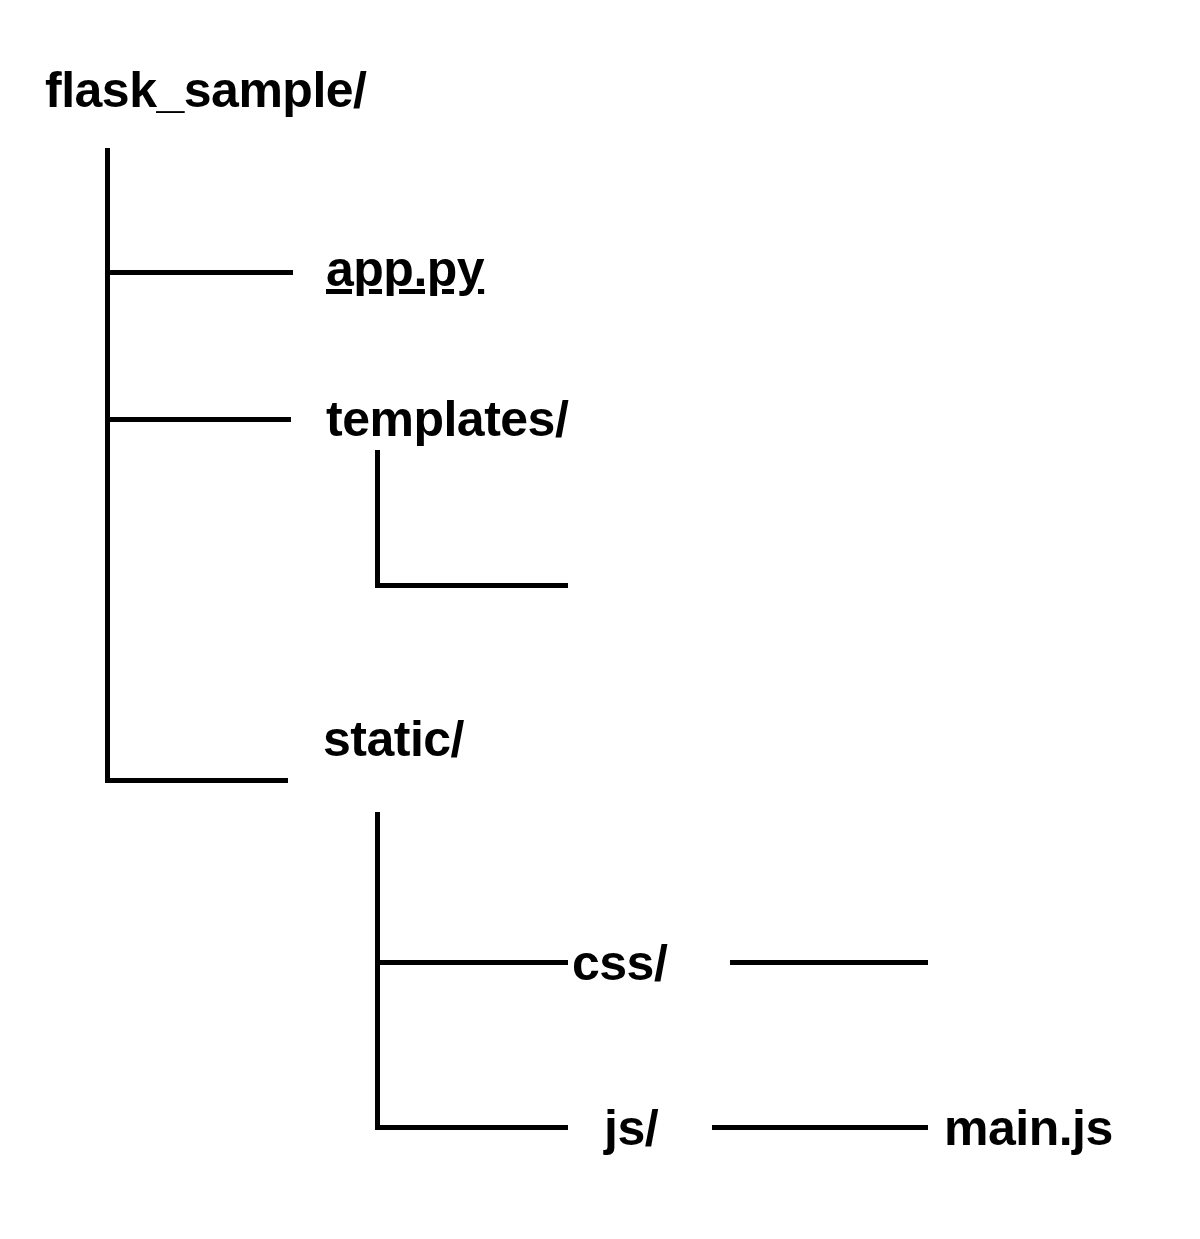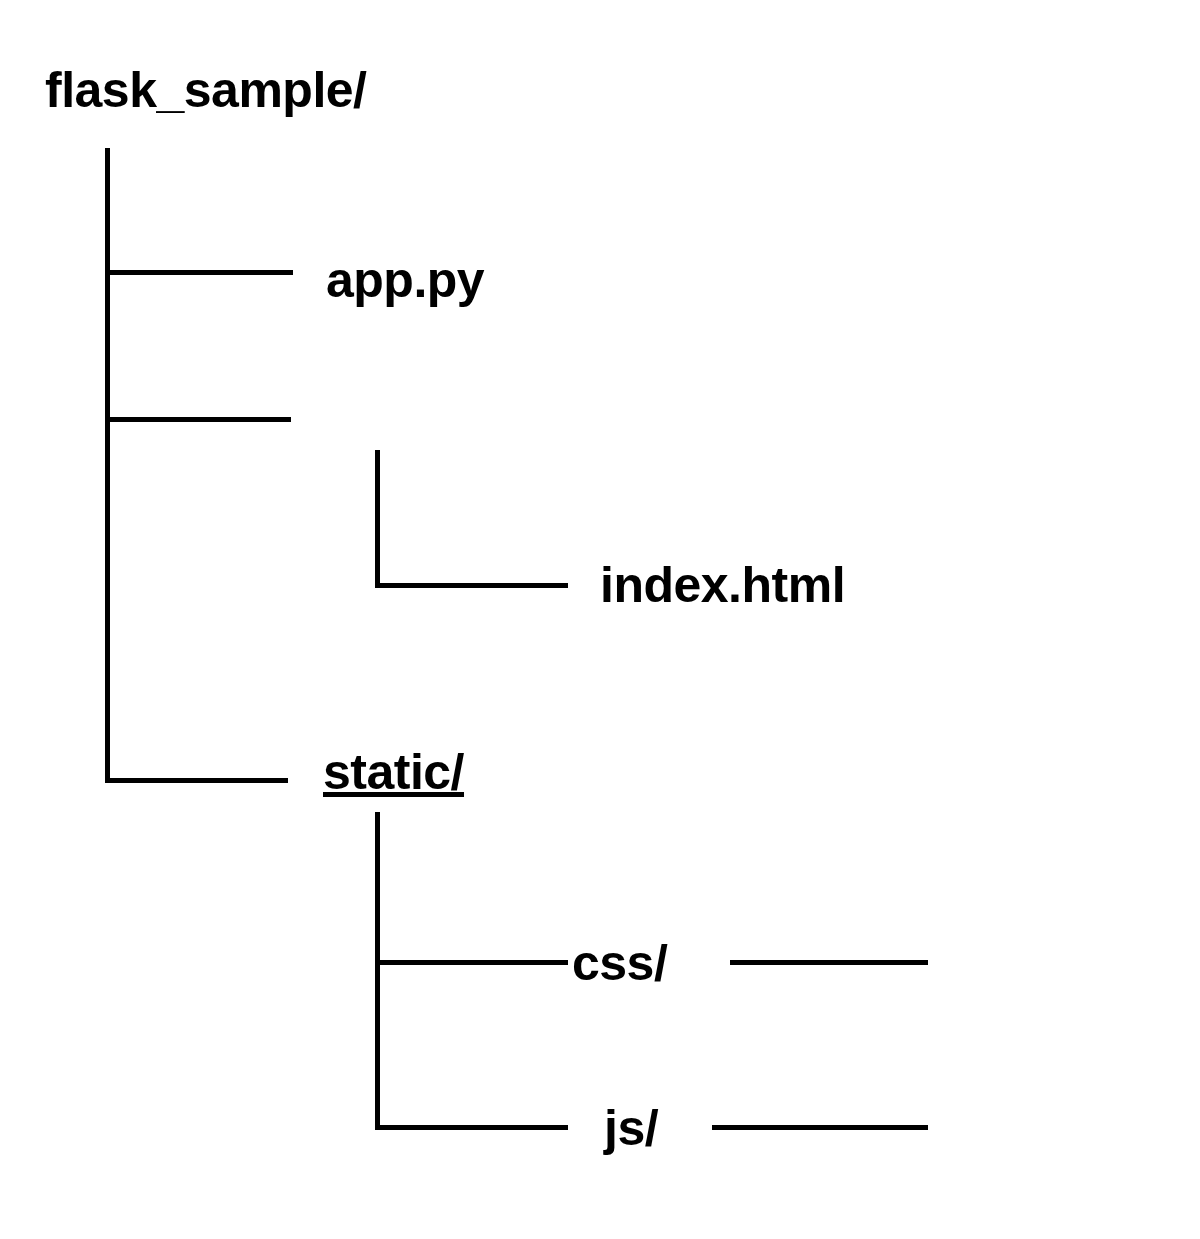--- a/index.html
+++ b/index.html
@@ -35,37 +35,38 @@
 </head>
 <body>
 
 <div class="canvas">
 
   <div class="label" style="left:45px; top:90px;">flask_sample/</div>
 
   <div class="line v-line" style="left:105px; top:148px; height:635px;"></div>
 
   <div class="line h-line" style="left:105px; top:270px; width:188px;"></div>
-  <div class="label" style="left:326px; top:280px;">app.py</div>
+  <div class="label" style="left:326px; top:269px;text-decoration:underline;">app.py</div>
 
   <div class="line h-line" style="left:105px; top:417px; width:186px;"></div>
+  <div class="label" style="left:326px; top:419px;">templates/</div>
 
   <div class="line v-line" style="left:375px; top:450px; height:138px;"></div>
 
   <div class="line h-line" style="left:375px; top:583px; width:193px;"></div>
-  <div class="label" style="left:600px; top:585px;">index.html</div>
 
   <div class="line h-line" style="left:105px; top:778px; width:183px;"></div>
-  <div class="label" style="left:323px; top:772px;text-decoration:underline;">static/</div>
+  <div class="label" style="left:323px; top:739px;">static/</div>
 
   <div class="line v-line" style="left:375px; top:812px; height:318px;"></div>
 
   <div class="line h-line" style="left:375px; top:960px; width:193px;"></div>
   <div class="label" style="left:572px; top:963px;">css/</div>
 
   <div class="line h-line" style="left:730px; top:960px; width:198px;"></div>
 
   <div class="line h-line" style="left:375px; top:1125px; width:193px;"></div>
   <div class="label" style="left:604px; top:1128px;">js/</div>
 
   <div class="line h-line" style="left:712px; top:1125px; width:216px;"></div>
+  <div class="label" style="left:944px; top:1128px;">main.js</div>
 
 </div>
 
 </body></html>

